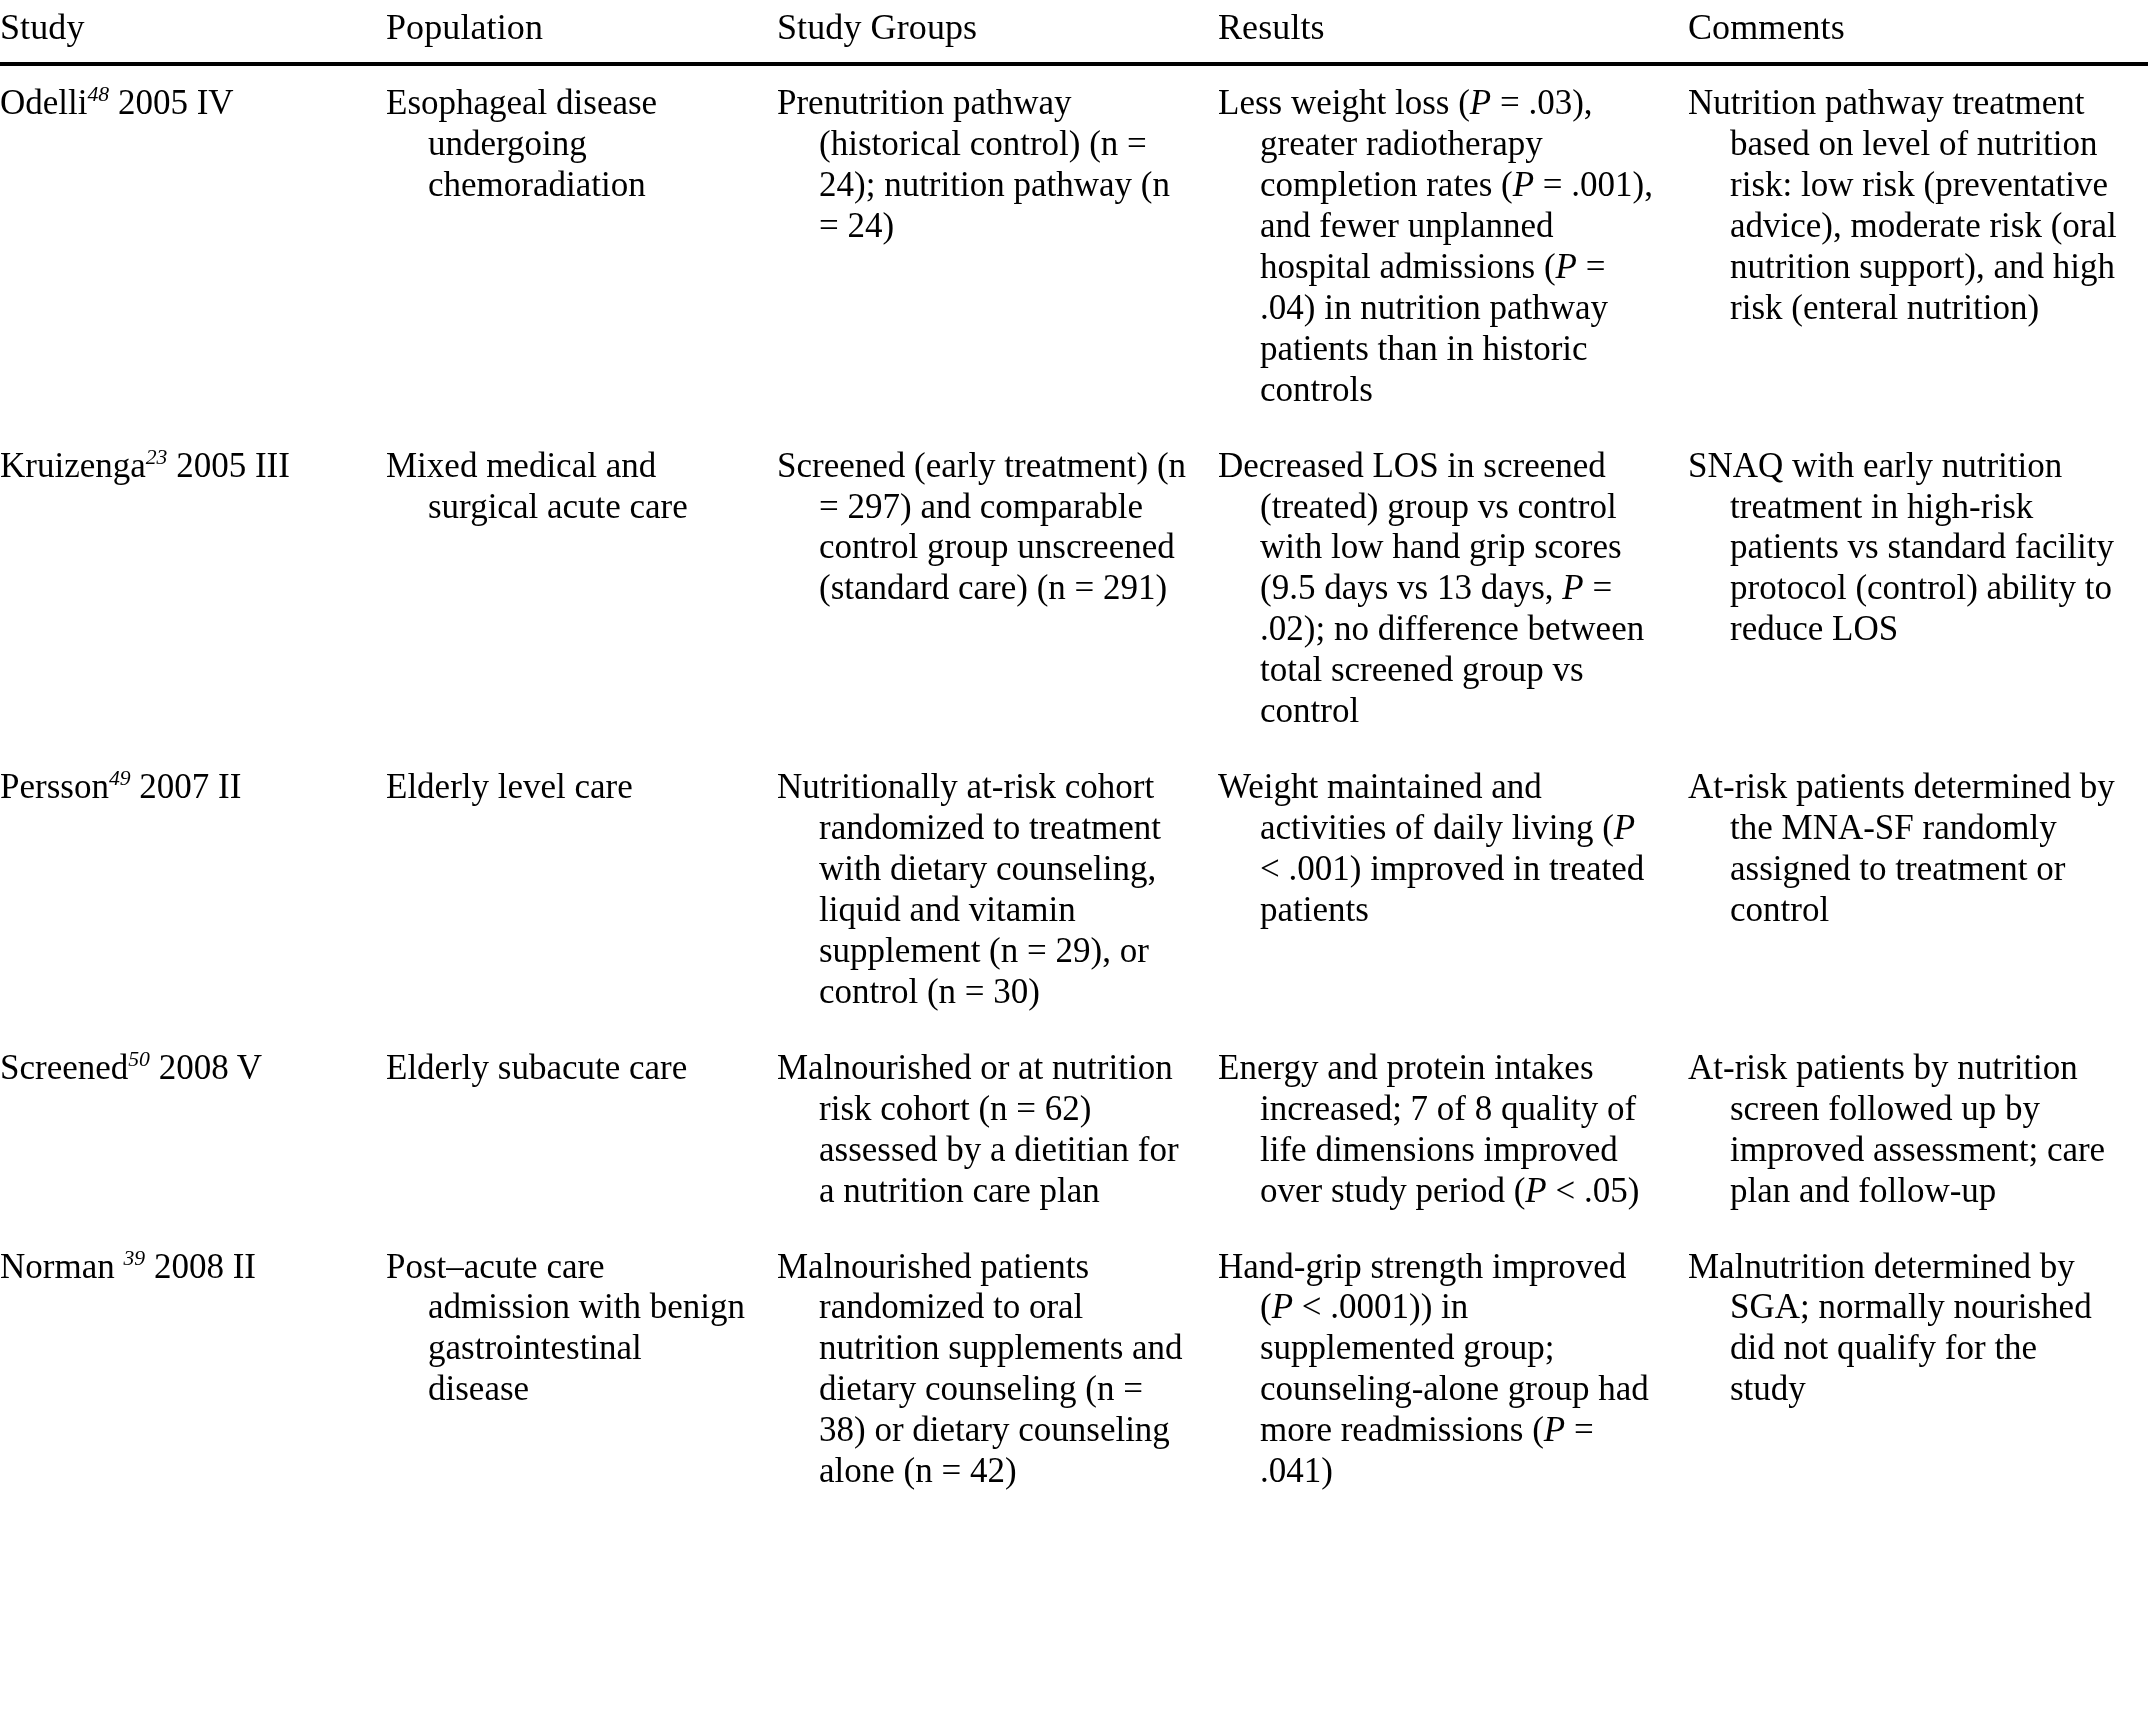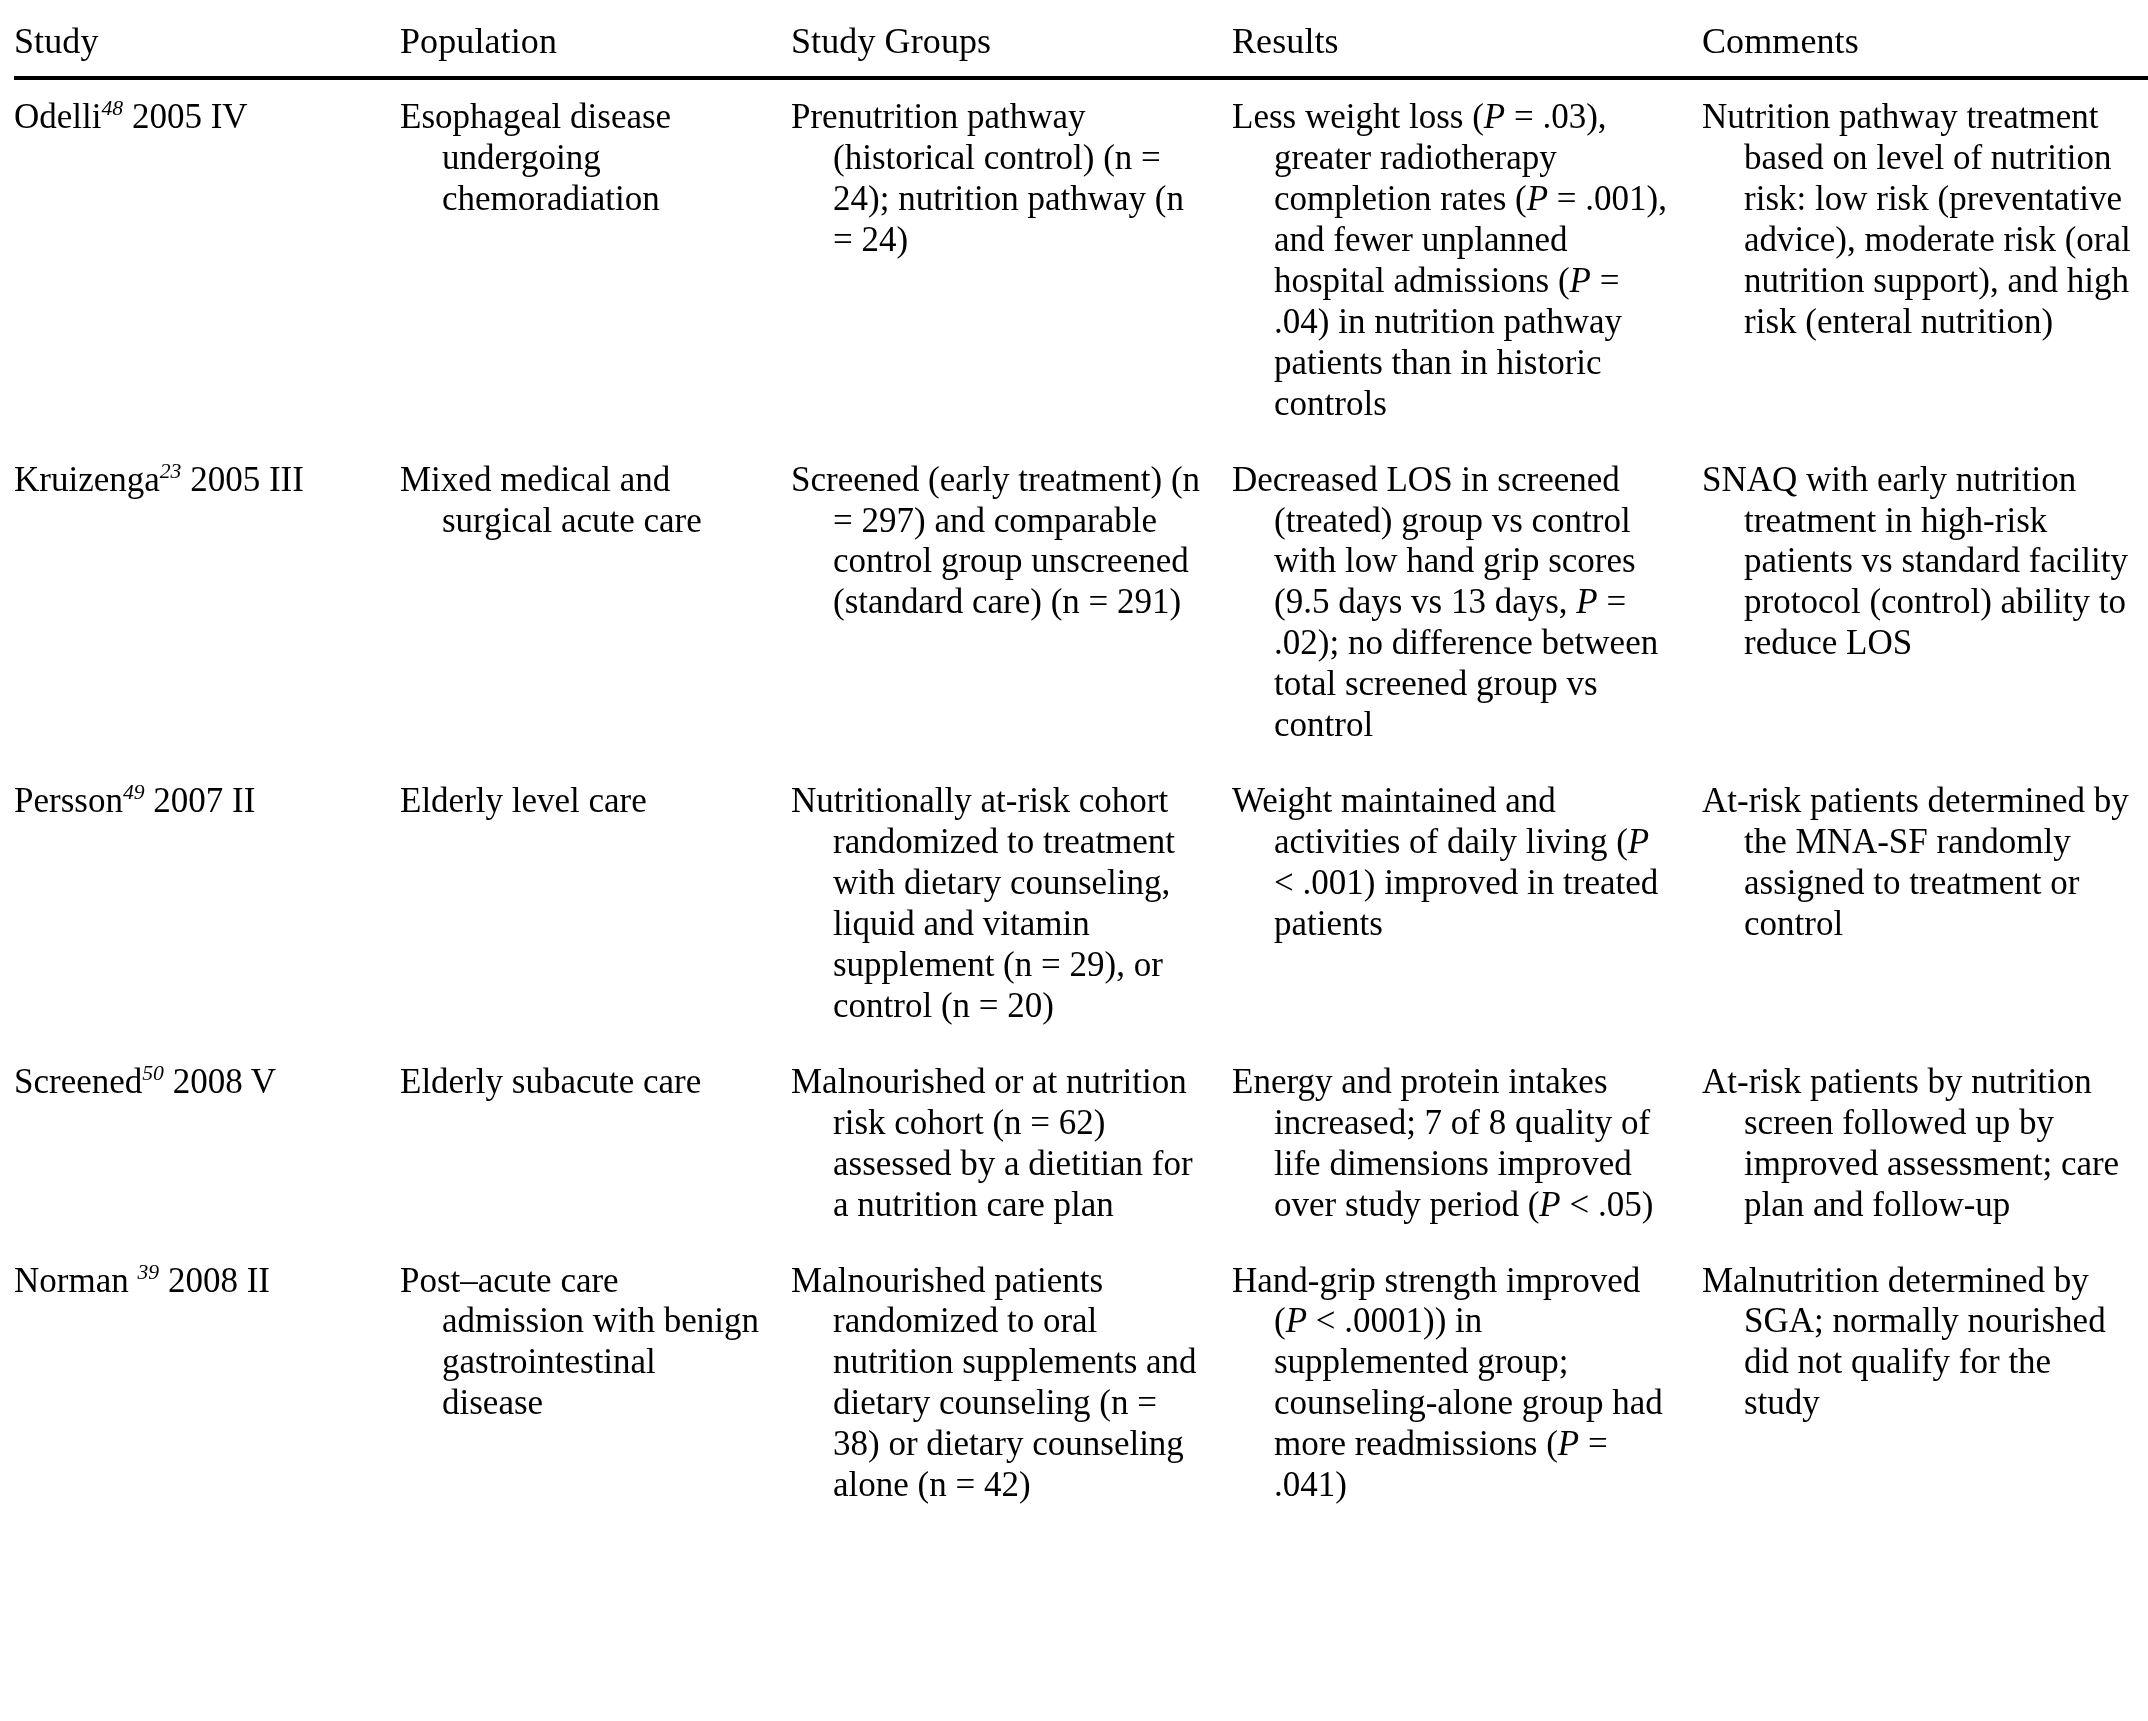--- a/index.html
+++ b/index.html
@@ -11,21 +11,21 @@
     width: 2148px;
     height: 1722px;
     font-family: "Liberation Serif", "DejaVu Serif", serif;
     color: #000000;
     overflow: hidden;
   }
 
   #table-wrap {
     width: 2148px;
     box-sizing: border-box;
-    padding: 14px;
+    padding: 0;
   }
 
   table.study-table {
     width: 2148px;
     border-collapse: collapse;
     table-layout: fixed;
     font-size: 35px;
     line-height: 1.17;
   }
 
@@ -103,21 +103,21 @@
         <tr>
           <td class="col-study"><span>Kruizenga</span><sup>23</sup><span> 2005 III</span></td>
           <td>Mixed medical and surgical acute care</td>
           <td>Screened (early treatment) (n = 297) and comparable control group unscreened (standard care) (n = 291)</td>
           <td><span>Decreased LOS in screened (treated) group vs control with low hand grip scores (9.5 days vs 13 days, </span><span class="ital">P</span><span> = .02); no difference between total screened group vs control</span></td>
           <td>SNAQ with early nutrition treatment in high-risk patients vs standard facility protocol (control) ability to reduce LOS</td>
         </tr>
         <tr>
           <td class="col-study"><span>Persson</span><sup>49</sup><span> 2007 II</span></td>
           <td>Elderly level care</td>
-          <td>Nutritionally at-risk cohort randomized to treatment with dietary counseling, liquid and vitamin supplement (n = 29), or control (n = 20)</td>
+          <td>Nutritionally at-risk cohort randomized to treatment with dietary counseling, liquid and vitamin supplement (n = 29), or control (n = 30)</td>
           <td><span>Weight maintained and activities of daily living (</span><span class="ital">P</span><span> &lt; .001) improved in treated patients</span></td>
           <td>At-risk patients determined by the MNA-SF randomly assigned to treatment or control</td>
         </tr>
         <tr>
           <td class="col-study"><span>Screened</span><sup>50</sup><span> 2008 V</span></td>
           <td>Elderly subacute care</td>
           <td>Malnourished or at nutrition risk cohort (n = 62) assessed by a dietitian for a nutrition care plan</td>
           <td><span>Energy and protein intakes increased; 7 of 8 quality of life dimensions improved over study period (</span><span class="ital">P</span><span> &lt; .05)</span></td>
           <td>At-risk patients by nutrition screen followed up by improved assessment; care plan and follow-up</td>
         </tr>

